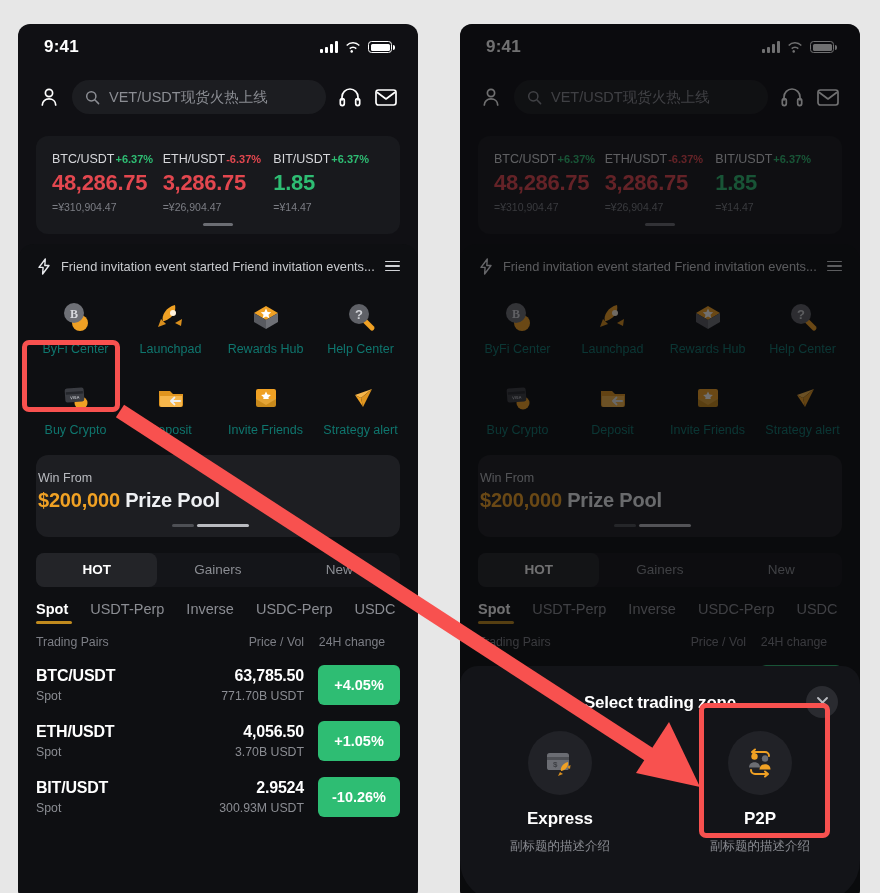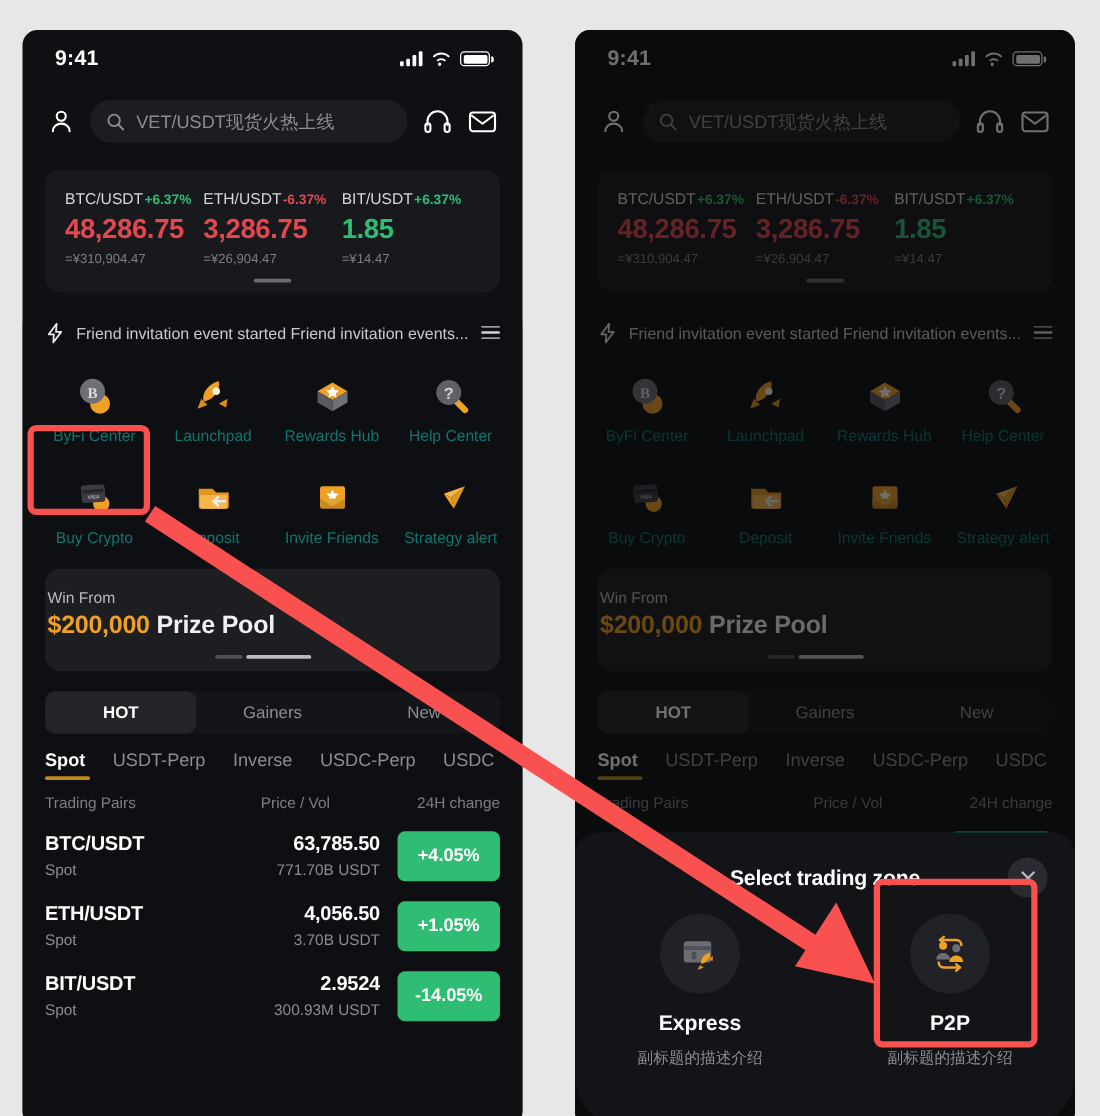--- a/index.html
+++ b/index.html
@@ -115,21 +115,21 @@
   
   .subtabs{display:flex;gap:22px;padding:14px 18px 0 18px;position:relative;}
   .subtabs span{font-size:14.5px;color:#8b8d93;white-space:nowrap;}
   .subtabs span.on{color:#fff;font-weight:700;}
   .underline{position:absolute;left:18px;bottom:-7px;width:36px;height:2.5px;background:#c08a1e;border-radius:2px;}
 
   
   .thead{display:flex;padding:18px 18px 0 18px;font-size:12.3px;color:#7c7e85;}
   .thead .c1{flex:1;}
   .thead .c2{width:120px;text-align:right;}
-  .thead .c3{width:96px;text-align:right;padding-left:40px;}
+  .thead .c3{width:96px;text-align:center;}
   .trow{display:flex;align-items:center;padding:16px 18px 0 18px;}
   .trow .c1{flex:1;}
   .tp{font-size:16px;font-weight:700;color:#fff;letter-spacing:-.2px;}
   .tm{font-size:12.3px;color:#8b8d93;margin-top:4px;}
   .trow .c2{width:120px;text-align:right;}
   .tv{font-size:16px;font-weight:700;color:#fff;letter-spacing:-.2px;}
   .tvol{font-size:12.3px;color:#8b8d93;margin-top:4px;}
   .trow .c3{width:96px;display:flex;justify-content:flex-end;}
   .badge{
     width:82px;height:40px;border-radius:6px;display:flex;align-items:center;justify-content:center;
@@ -420,21 +420,21 @@
         <div class="trow">
           <div class="c1">
               <div class="tp">BIT/USDT</div>
               <div class="tm">Spot</div>
             </div>
           <div class="c2">
               <div class="tv">2.9524</div>
               <div class="tvol">300.93M USDT</div>
             </div>
           <div class="c3">
-              <div class="badge">-14.05%</div>
+              <div class="badge">-10.26%</div>
             </div>
         </div>
 
       </div>
     </div>
   </div>
 
   <div class="phone" id="phone-right">
     <div class="screen">
 

